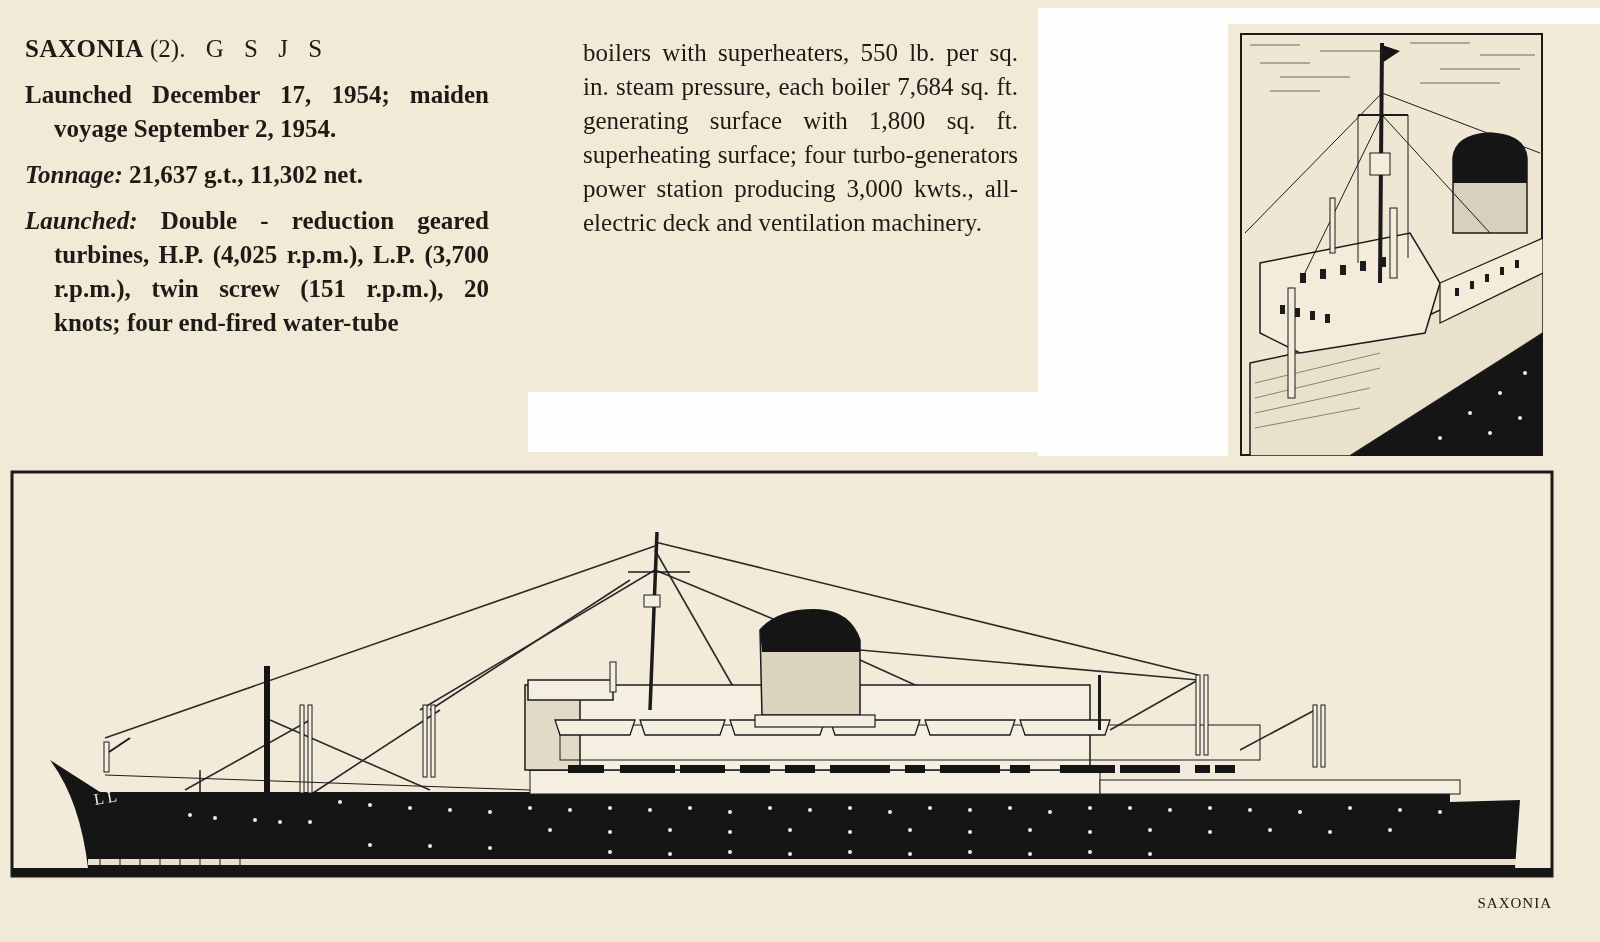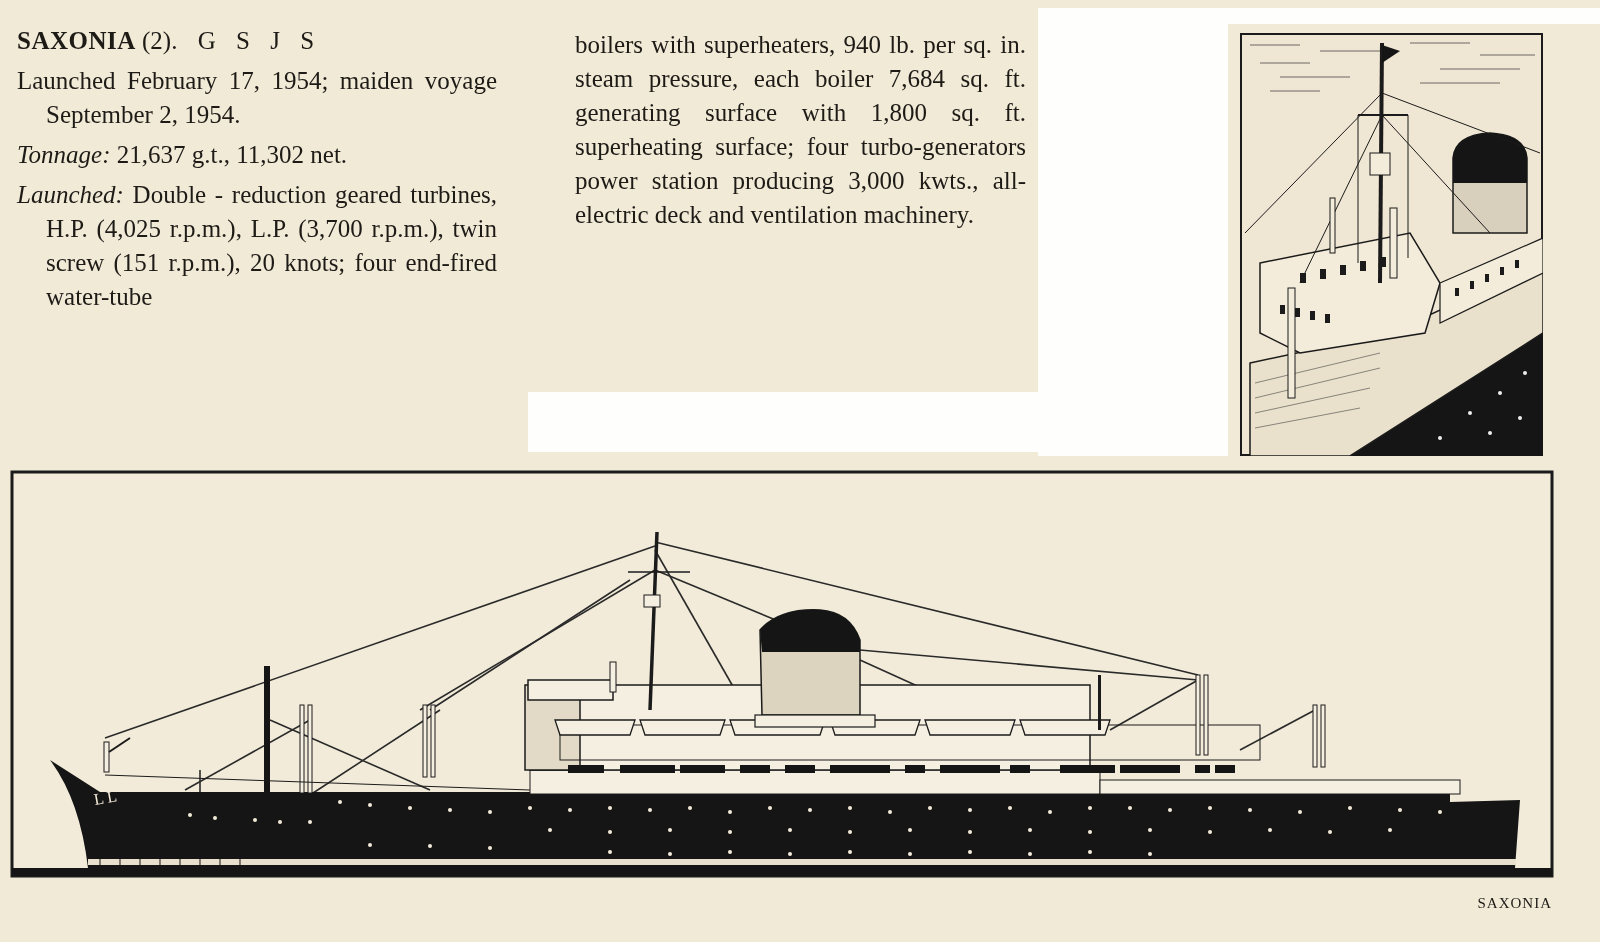--- a/index.html
+++ b/index.html
@@ -4,23 +4,23 @@
   <style>
     html, body { margin: 0; padding: 0; }
     body {
       width: 1600px; height: 942px; position: relative; overflow: hidden;
       background: #f1ead7;
       font-family: "Liberation Serif", "DejaVu Serif", serif;
       color: #1e1b17;
     }
     .white-patch { position: absolute; background: #fefefc; }
     .col { position: absolute; font-size: 25px; line-height: 34px; }
-    .col p { margin: 4px; }
+    .col p { margin: 12px; }
     .entry { padding-left: 29px; text-indent: -29px; text-align: justify; }
-    .entry + .entry { margin-top: 6px; }
+    .entry + .entry { margin-top: 6px; font-weight: bold; }
     .cont { padding-left: 29px; }
     .it { font-style: italic; }
     .title { font-weight: bold; letter-spacing: 0.5px; }
     .signal { letter-spacing: 7px; margin-left: 14px; }
     #col-left { left: 13px; top: 20px; width: 488px; }
     #col-mid { left: 542px; top: 24px; width: 488px; }
     #inset { position: absolute; left: 1240px; top: 33px; width: 303px; height: 423px; }
     #profile { position: absolute; left: 10px; top: 470px; width: 1544px; height: 408px; }
     #caption { position: absolute; right: 48px; top: 895px; font-size: 15px; letter-spacing: 1px; }
   </style>
@@ -31,35 +31,35 @@
 <div class="white-patch" style="left:528px; top:392px; width:700px; height:60px;"></div>
 <div class="white-patch" style="left:1228px; top:8px; width:372px; height:16px;"></div>
 
 <div class="col" id="col-left">
   <p class="entry">
     <span class="title">SAXONIA</span>
     <span>(2).</span>
     <span class="signal">G S J S</span>
   </p>
   <p class="entry" style="margin-top:6px">
-    <span>Launched February 17, 1954; maiden</span>
+    <span>Launched December 17, 1954; maiden</span>
     <span>voyage September 2, 1954.</span>
   </p>
   <p class="entry">
     <span class="it">Tonnage:</span>
     <span>21,637 g.t., 11,302 net.</span>
   </p>
   <p class="entry">
     <span class="it">Launched:</span>
     <span>Double - reduction geared turbines, H.P. (4,025 r.p.m.), L.P. (3,700 r.p.m.), twin screw (151 r.p.m.), 20 knots; four end-fired water-tube</span>
   </p>
 </div>
 
 <div class="col" id="col-mid">
-  <p class="cont" style="text-align:justify">boilers with superheaters, 940 lb. per sq. in. steam pressure, each boiler 7,684 sq. ft. generating surface with 1,800 sq. ft. superheating surface; four turbo-generators power station producing 3,000 kwts., all-electric deck and ventilation machinery.</p>
+  <p class="cont" style="text-align:justify">boilers with superheaters, 550 lb. per sq. in. steam pressure, each boiler 7,684 sq. ft. generating surface with 1,800 sq. ft. superheating surface; four turbo-generators power station producing 3,000 kwts., all-electric deck and ventilation machinery.</p>
 </div>
 
 <svg id="inset" viewBox="0 0 303 423" xmlns="http://www.w3.org/2000/svg">
   <rect x="1" y="1" width="301" height="421" fill="#efe7d3" stroke="#1b1b1b" stroke-width="2"></rect>
   <g stroke="#333" stroke-width="1" opacity="0.7">
     <line x1="10" y1="12" x2="60" y2="12"></line>
       <line x1="80" y1="18" x2="140" y2="18"></line>
       <line x1="170" y1="10" x2="230" y2="10"></line>
     <line x1="240" y1="22" x2="295" y2="22"></line>
       <line x1="20" y1="30" x2="70" y2="30"></line>

